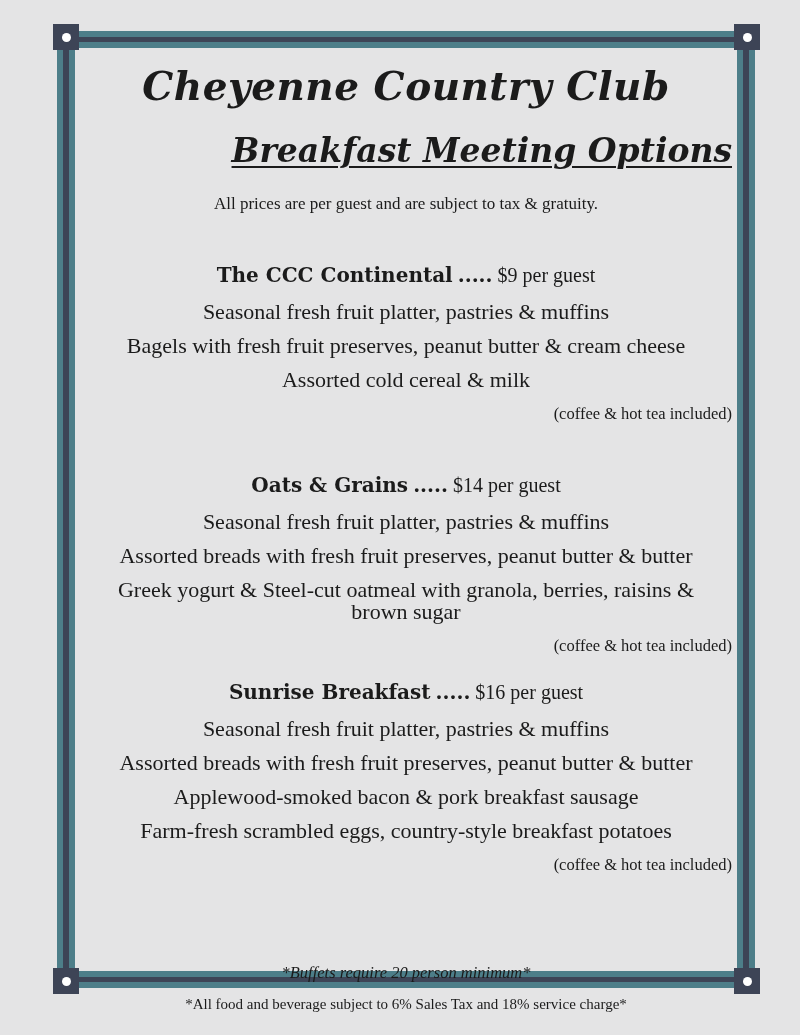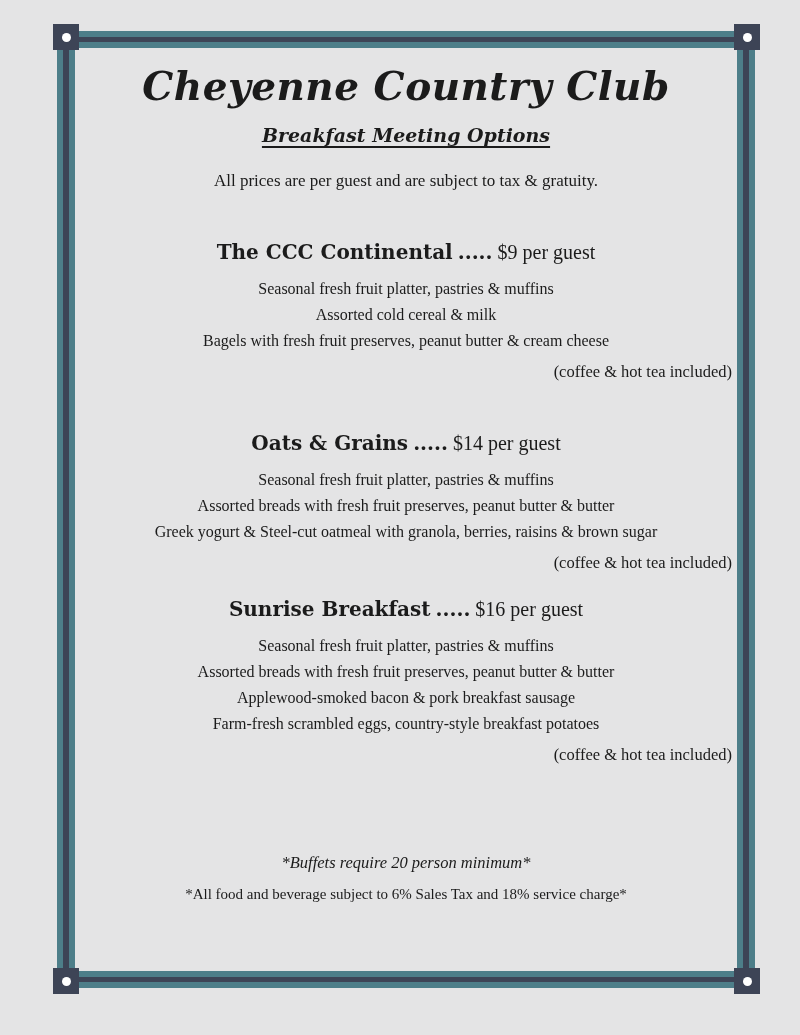--- a/index.html
+++ b/index.html
@@ -46,41 +46,41 @@
     padding-top:64px;
   }
   .title{
     font-family:"DejaVu Serif", serif;
     font-size:39px;font-weight:bold;font-style:italic;
     margin:0;line-height:1.15;
     letter-spacing:0.5px;
   }
   .subtitle{
     font-family:"DejaVu Serif", serif;
-    font-size:19px;font-weight:bold;font-style:italic;
+    font-size:33px;font-weight:bold;font-style:italic;
     text-decoration:underline;
     text-decoration-thickness:2px;
     text-underline-offset:4px;
-    margin:16px 0 0 0;line-height:1.15;
+    margin:23px 0 0 0;line-height:1.15;text-align:right;
   }
   .pricing-note{
     font-size:17px;margin:23px 0 0 0;line-height:1.25;
   }
   .section-heading{
     margin:48px 0 0 0;
     font-size:20px;font-weight:normal;line-height:1.3;
   }
   .section-heading .name,
   .section-heading .dots{
     font-family:"DejaVu Serif", serif;
     font-weight:bold;font-size:20px;
   }
   .section-heading .price{font-size:20px;}
   .items{margin-top:13px;}
-  .items p{margin:4px;font-size:16px;line-height:22px;}
+  .items p{margin:12px;font-size:22px;line-height:22px;}
   .included{margin:9px 0 0 0;font-size:16.5px;line-height:22px;text-align:right;}
   .sec-2 .section-heading{margin-top:47px;}
   .sec-3 .section-heading{margin-top:22px;}
   .footnote-1{margin:86px 0 0 0;font-size:16.5px;line-height:1.3;font-style:italic;}
   .footnote-2{margin:12px 0 0 0;font-size:15px;line-height:1.3;}
 </style>
 </head>
 <body>
 
 <div>
@@ -109,22 +109,22 @@
   <p class="pricing-note">All prices are per guest and are subject to tax &amp; gratuity.</p>
 
   <section class="sec-1">
     <h3 class="section-heading">
       <span class="name">The CCC Continental</span>
       <span class="dots">.....</span>
       <span class="price">$9 per guest</span>
     </h3>
     <div class="items">
       <p>Seasonal fresh fruit platter, pastries &amp; muffins</p>
+      <p>Bagels with fresh fruit preserves, peanut butter &amp; cream cheese</p>
       <p>Assorted cold cereal &amp; milk</p>
-      <p>Bagels with fresh fruit preserves, peanut butter &amp; cream cheese</p>
     </div>
     <p class="included">(coffee &amp; hot tea included)</p>
   </section>
 
   <section class="sec-2">
     <h3 class="section-heading">
       <span class="name">Oats &amp; Grains</span>
       <span class="dots">.....</span>
       <span class="price">$14 per guest</span>
     </h3>

